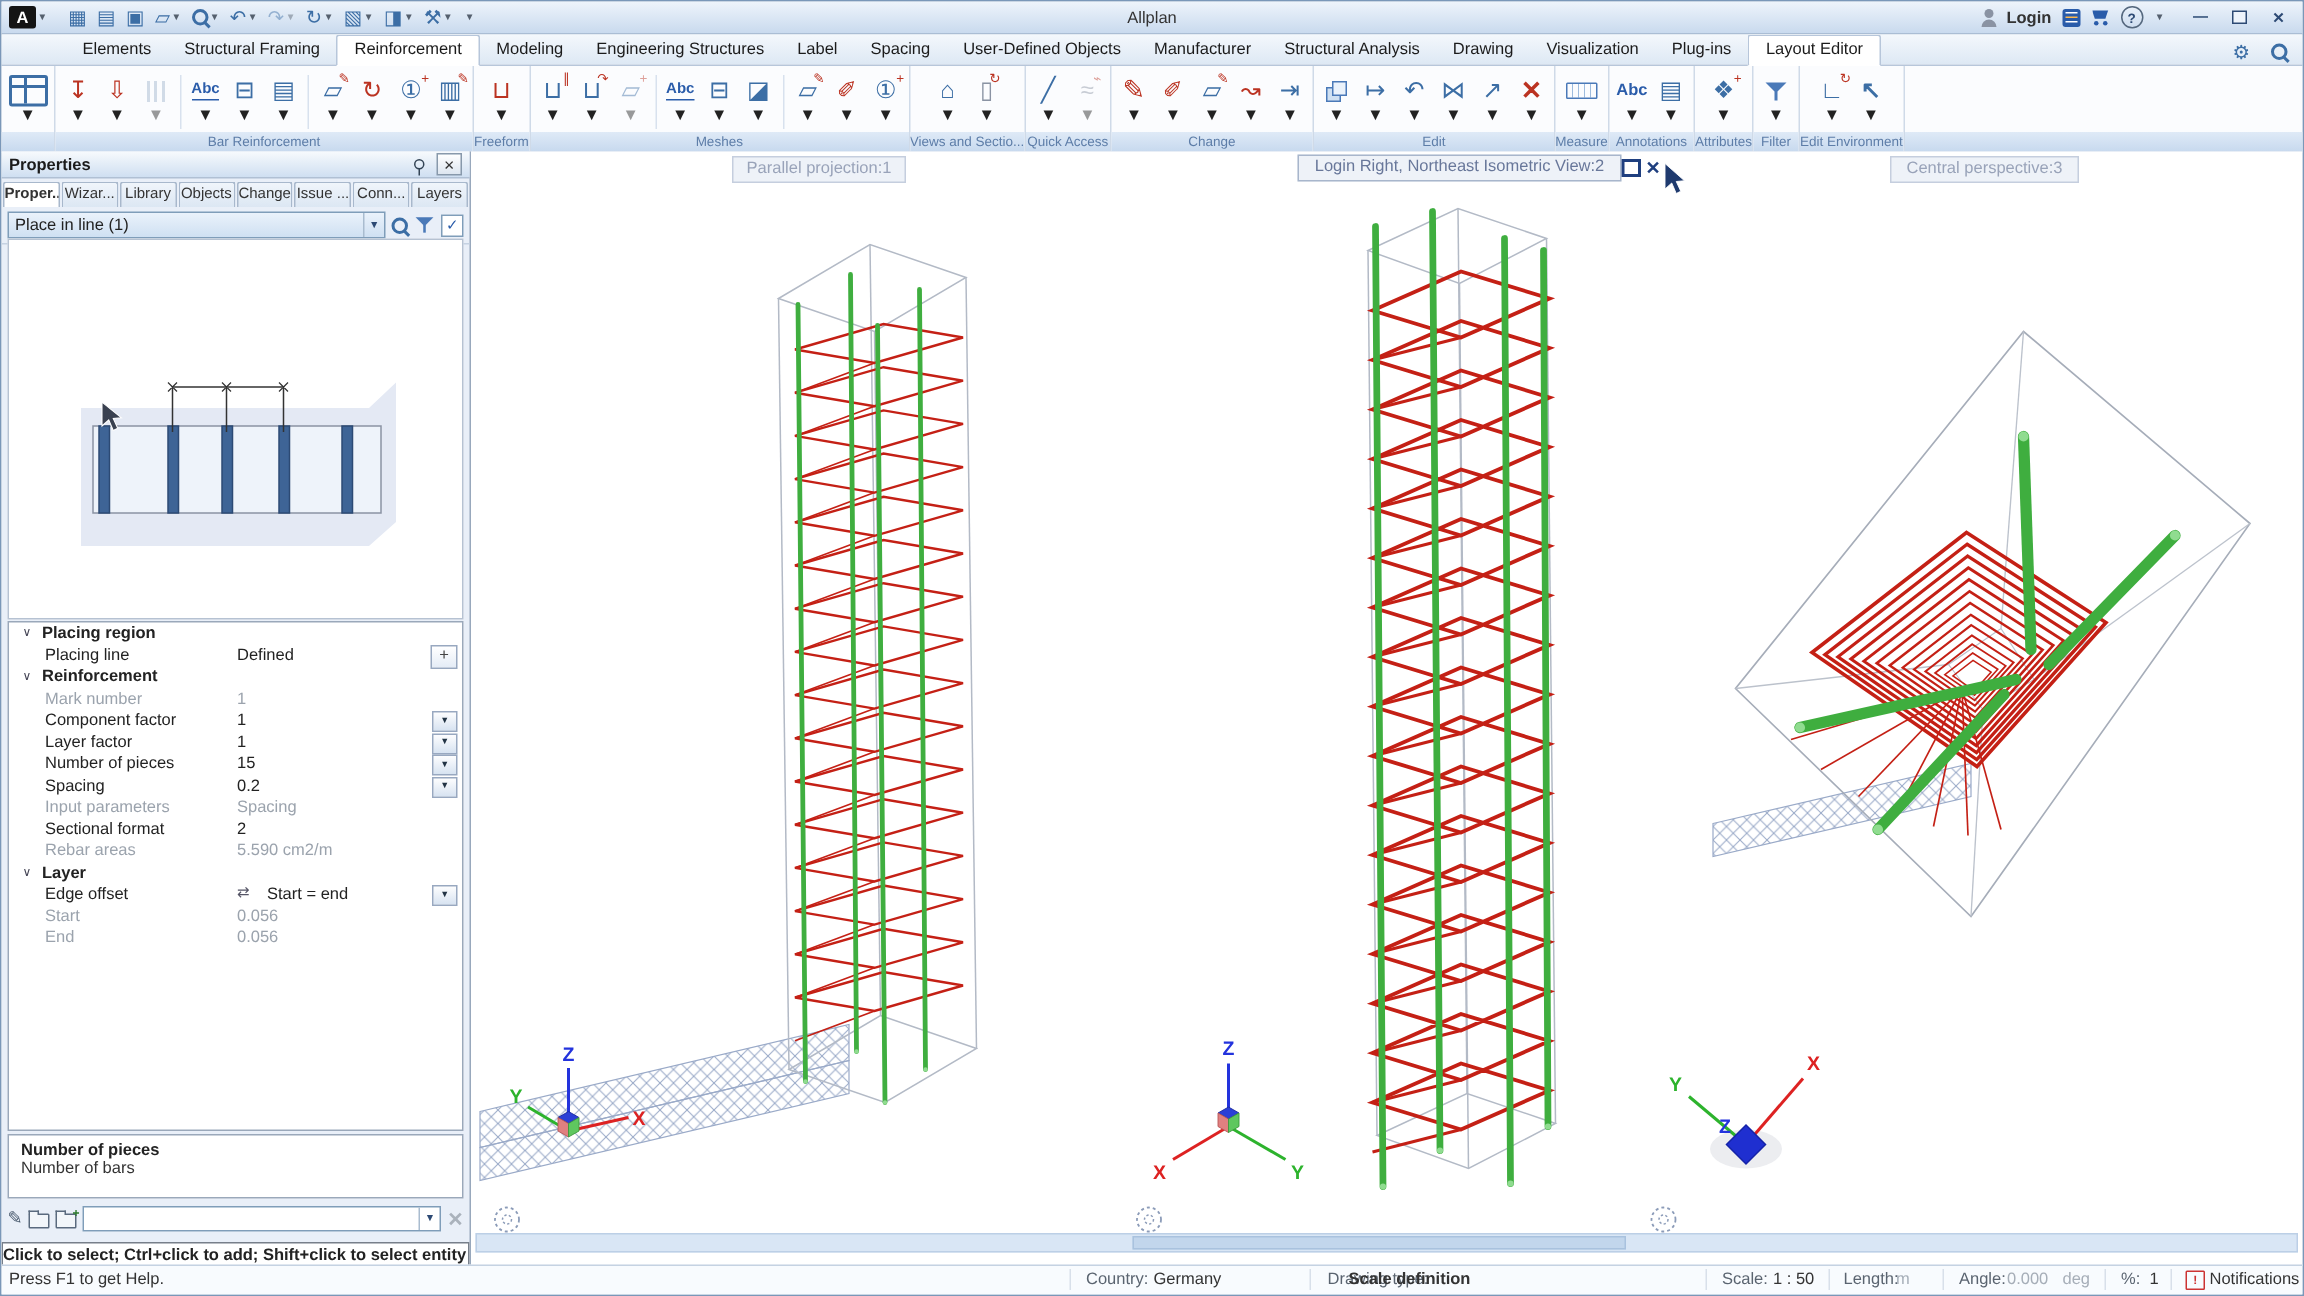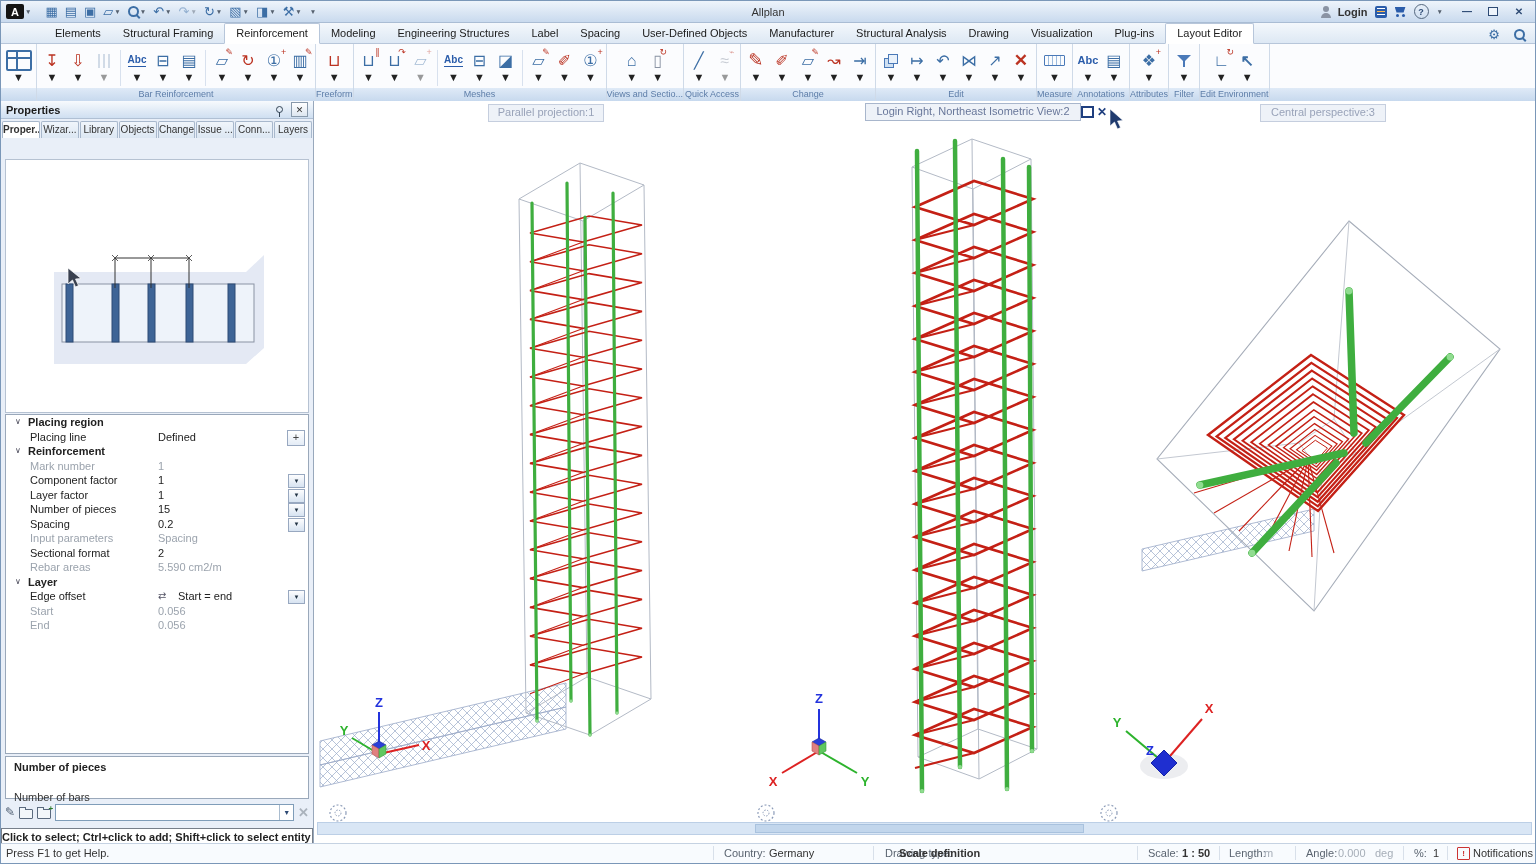--- a/index.html
+++ b/index.html
@@ -76,21 +76,21 @@
   .group .glbl{left:22px;font-weight:bold}
   .gval{position:absolute;left:152px;right:24px;white-space:nowrap;overflow:hidden}
   .dimr{color:#9ba3ad}
   .dd{position:absolute;right:3px;top:1px;width:15px;height:12px;border:1px solid #98a8c0;
       background:linear-gradient(#fdfdfe,#d7e3f1);display:flex;align-items:center;justify-content:center;font-size:6px;color:#234}
   .xbtn{position:absolute;right:3px;top:0;width:16px;height:14px;border:1px solid #98a8c0;background:linear-gradient(#fff,#e4ecf6);
         display:flex;align-items:center;justify-content:center;font-size:11px;color:#444}
   .eoic{position:absolute;left:152px;width:16px;color:#556;font-size:10px}
   .helpbox{position:absolute;top:655px;left:4px;right:4px;height:43px;background:#fff;border:1px solid #9aa8ba;padding:4px 8px;box-sizing:border-box}
   .ht{font-weight:bold}
-  .hd{color:#333;margin-top:18px}
+  .hd{color:#333;margin-top:0}
   .pfoot{position:absolute;top:701px;left:4px;right:4px;height:20px;display:flex;align-items:center;gap:4px}
   .fic{color:#4a5a6e;font-size:12px;display:flex;align-items:center}
   .folder{position:relative;width:12px;height:8px;border:1px solid #5a6a7e;border-radius:1px;background:#f2f6fa;margin-top:3px}
   .folder::before{content:'';position:absolute;top:-3px;left:-1px;width:5px;height:2px;border:1px solid #5a6a7e;border-bottom:none;background:#f2f6fa}
   .folder .fp{position:absolute;right:-3px;top:-5px;color:#2a7a2a;font-size:8px;font-weight:bold;line-height:8px}
   .fcombo{flex:1;height:15px;background:#fff;border:1px solid #7f9db9;display:flex;align-items:center}
   .fcombo input{flex:1;border:none;outline:none;height:12px;font-size:11px;padding:0 3px;background:transparent}
   .fx{color:#aab2bc;font-weight:bold;font-size:13px}
   .hintbar{position:absolute;top:727px;left:0;right:0;height:17px;background:#fff;border:1px solid #777f8a;
            font-weight:bold;text-align:center;line-height:16px;box-sizing:border-box;white-space:nowrap;overflow:hidden}
@@ -474,20 +474,33 @@
   </div>
   <div class="ptabs">
     <div class="ptab active">Proper...</div>
     <div class="ptab">Wizar...</div>
     <div class="ptab">Library</div>
     <div class="ptab">Objects</div>
     <div class="ptab">Change</div>
     <div class="ptab">Issue ...</div>
     <div class="ptab">Conn...</div>
     <div class="ptab">Layers</div>
+  </div>
+  <div class="crow">
+    <div class="combo">
+      <span class="cv">Place in line (1)</span>
+      <span class="cbtn">▼</span>
+    </div>
+    <span class="fic">
+        <span class="mag"></span>
+      </span>
+    <span class="fic">
+        <span class="funnel" style="transform:scale(.85)"></span>
+      </span>
+    <span class="chk">✓</span>
   </div>
 
   <div class="preview">
     <svg width="303" height="250" viewBox="0 0 303 250">
       <polygon points="48,112 240,112 258,95 258,188 240,204 48,204" fill="#e4e9f4"></polygon>
       <rect x="56" y="124" width="192" height="58" fill="#eef3fa" stroke="#8a93a3" stroke-width="1"></rect>
       <g>
         <rect x="60" y="124" width="7" height="58" fill="#3e6496" stroke="#2c4a74"></rect>
         <rect x="106" y="124" width="7" height="58" fill="#3e6496" stroke="#2c4a74"></rect>
         <rect x="142" y="124" width="7" height="58" fill="#3e6496" stroke="#2c4a74"></rect>
@@ -734,21 +747,21 @@
 <div class="status">
   <span style="left:5px">Press F1 to get Help.</span>
   <div class="ssep" style="left:712px"></div>
   <span class="slab" style="left:723px">Country:</span>
   <span style="left:768px">Germany</span>
   <div class="ssep" style="left:872px"></div>
   <span class="slab" style="left:884px">Drawing type:</span>
   <span style="left:898px;font-weight:bold">Scale definition</span>
   <div class="ssep" style="left:1136px"></div>
   <span class="slab" style="left:1147px">Scale:</span>
-  <span style="left:1181px;font-weight:bold">1 : 50</span>
+  <span style="left:1181px;font-weight:normal">1 : 50</span>
   <div class="ssep" style="left:1218px"></div>
   <span class="slab" style="left:1228px">Length:</span>
   <span class="sdim" style="left:1263px">m</span>
   <div class="ssep" style="left:1294px"></div>
   <span class="slab" style="left:1305px">Angle:</span>
   <span class="sdim" style="left:1337px">0.000</span>
   <span class="sdim" style="left:1374px">deg</span>
   <div class="ssep" style="left:1402px"></div>
   <span class="slab" style="left:1413px">%:</span>
   <span style="left:1432px">1</span>

